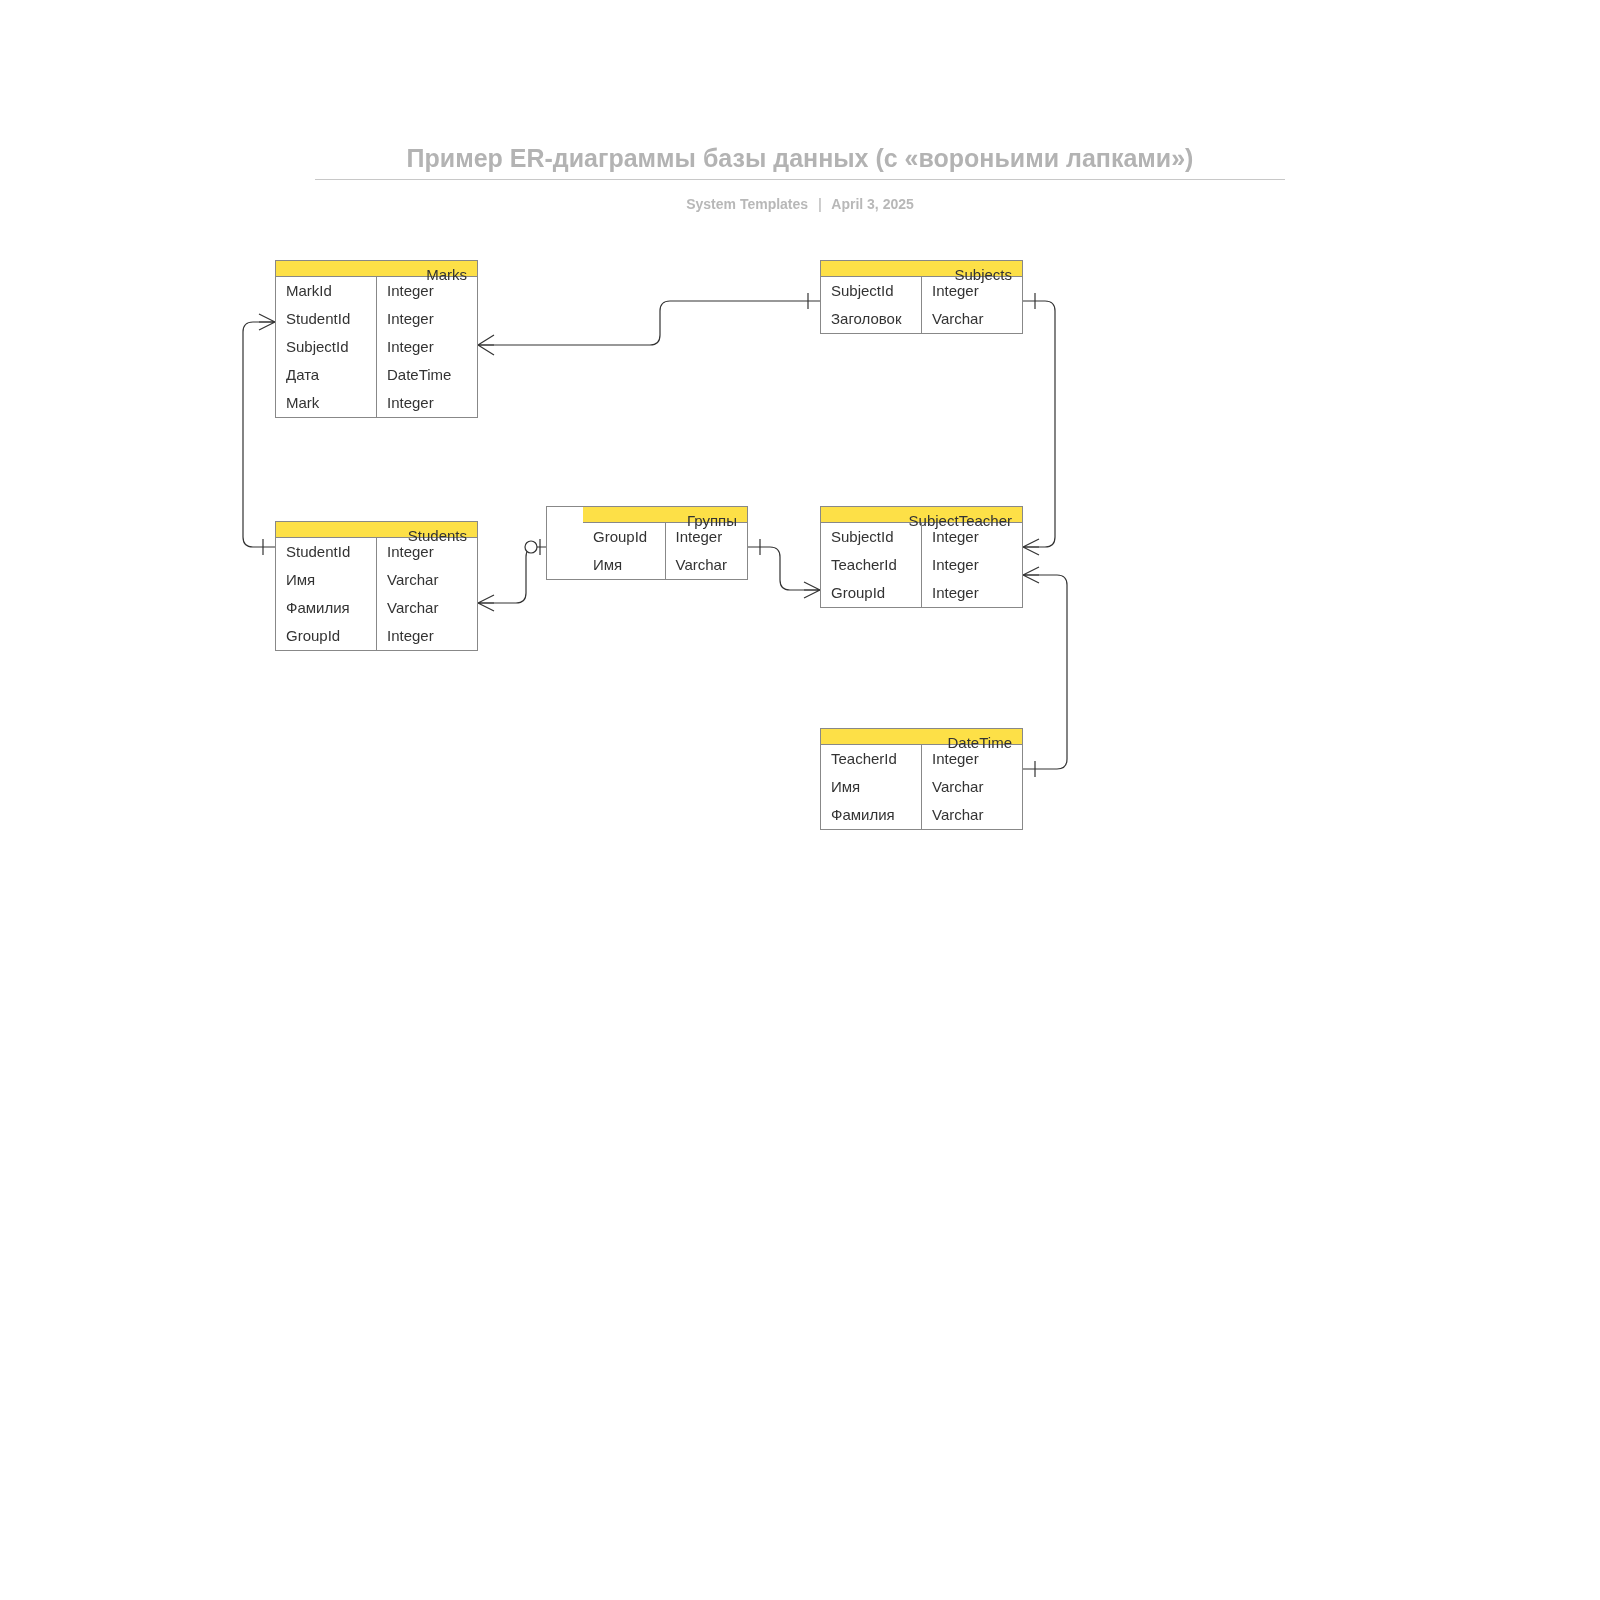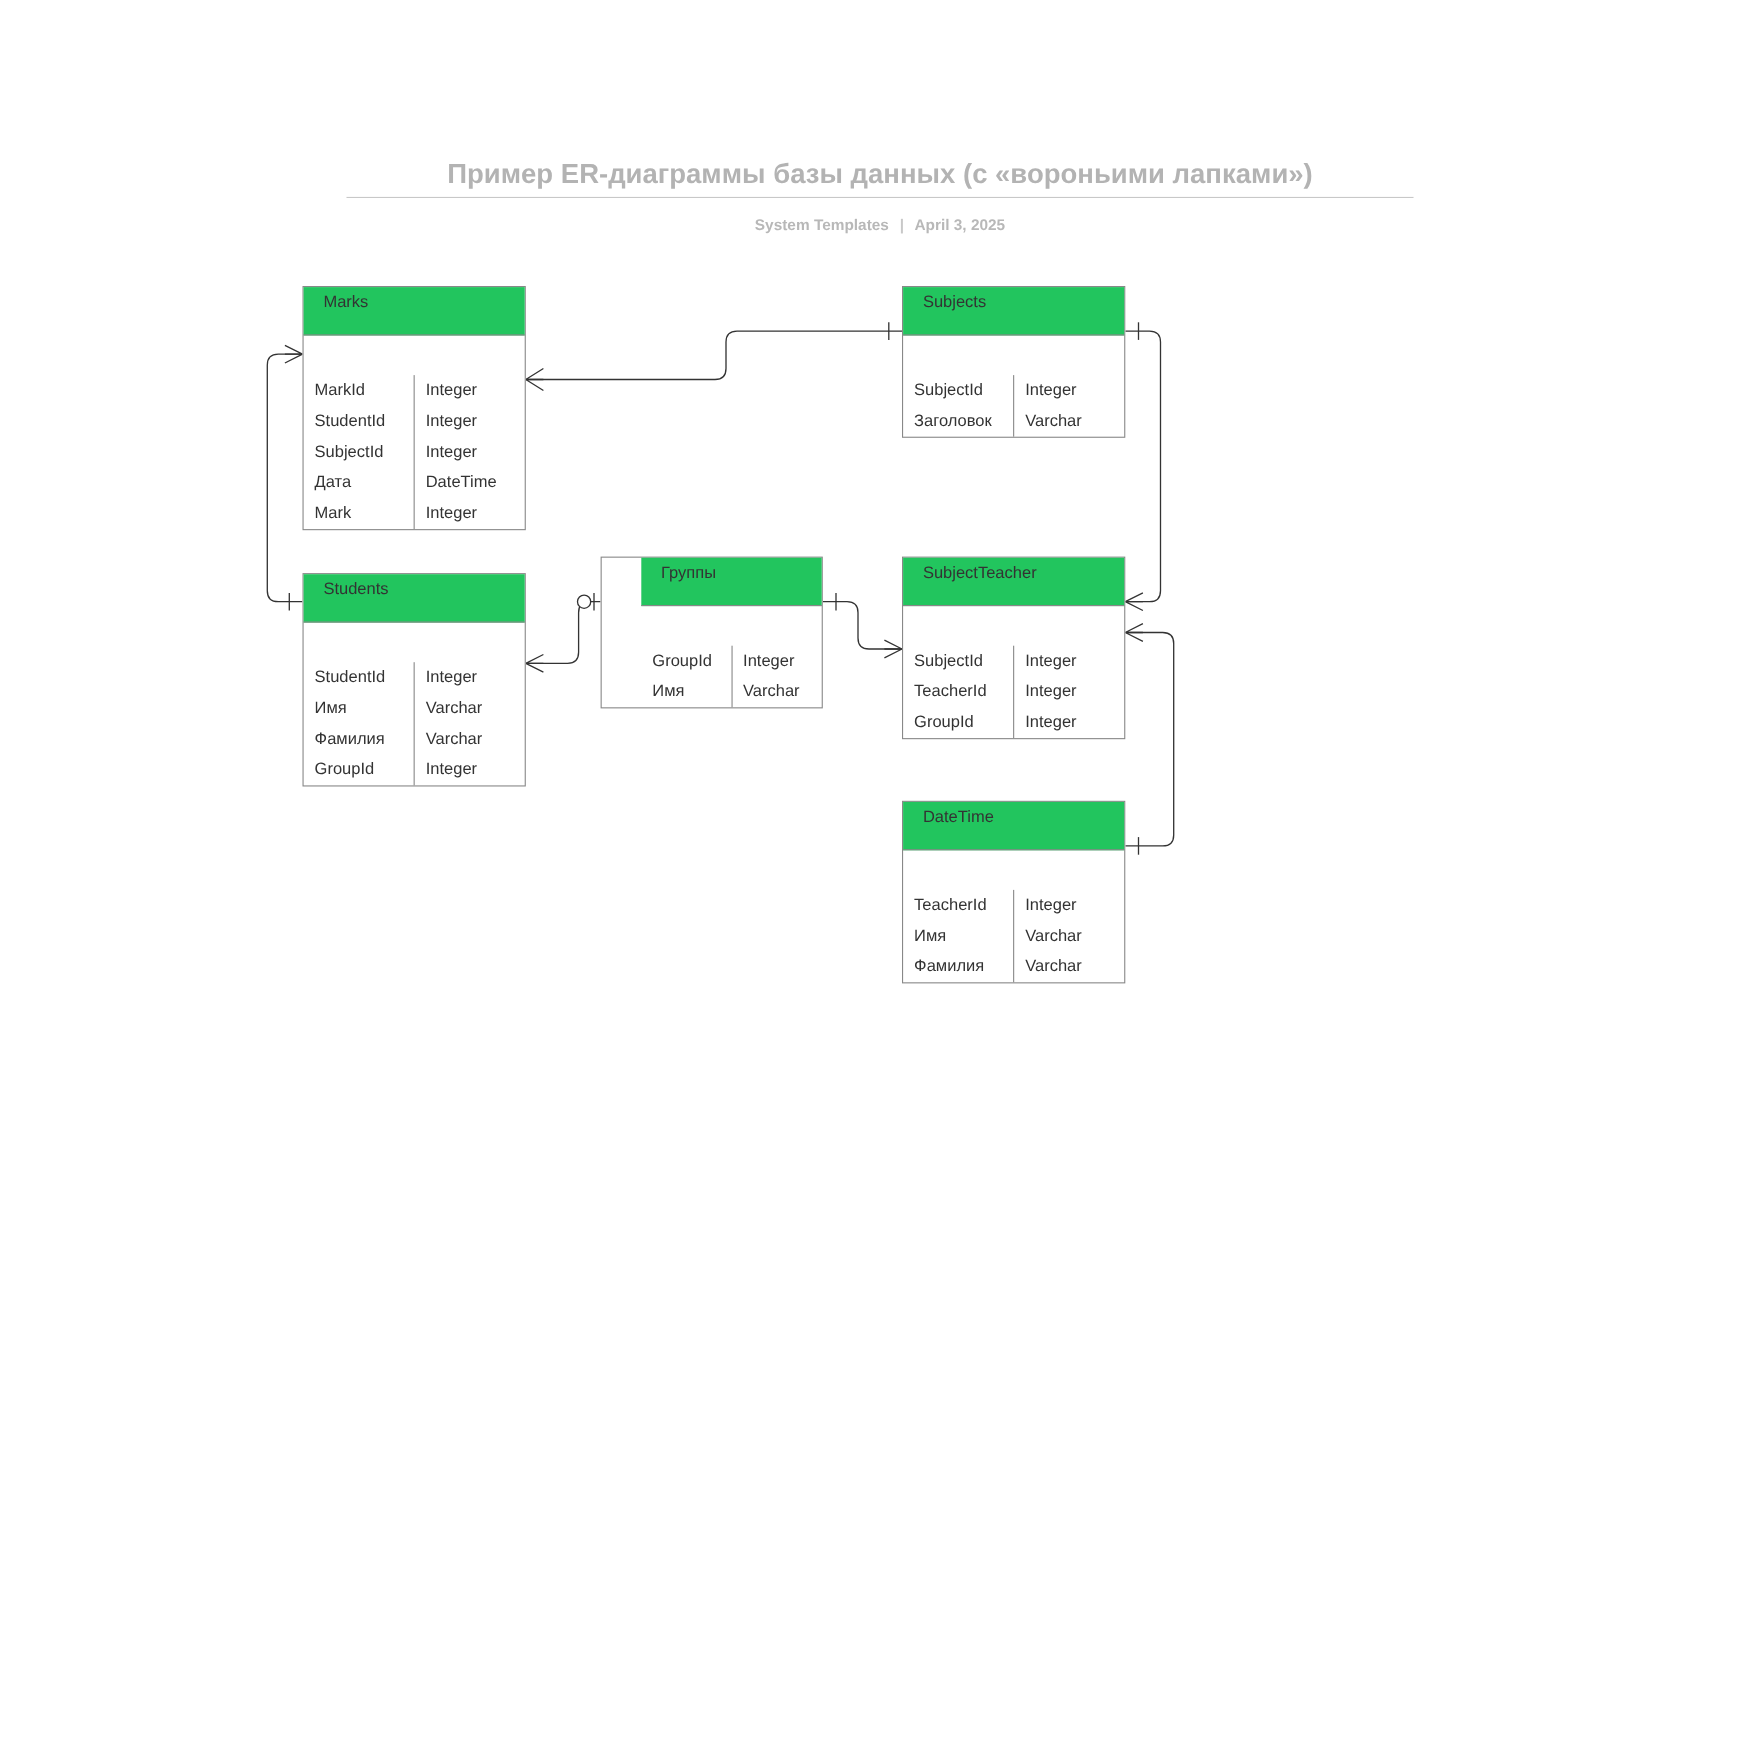--- a/index.html
+++ b/index.html
@@ -38,36 +38,36 @@
     color: #c8c8c8;
   }
   .entity {
     position: absolute;
     border: 1px solid #888;
     background: #fff;
     font-size: 15px;
     box-sizing: border-box;
   }
   .entity-header {
-    background: #22c55e;
+    background: #fde047;
     border-bottom: 1px solid #888;
     padding: 5px 10px 5px 18px;
     font-weight: 400;
     color: #333;
-    height: 44px;
+    height: 16px;
     box-sizing: border-box;
     line-height: 18px;
+    text-align: right;
   }
   .entity-body {
     display: flex;
   }
   .col {
     flex: 1;
     box-sizing: border-box;
-    margin-top: 36px;
   }
   .col:first-child {
     border-right: 1px solid #888;
   }
   .row {
     padding: 4px 10px;
     height: 28px;
     box-sizing: border-box;
     line-height: 20px;
     color: #333;

